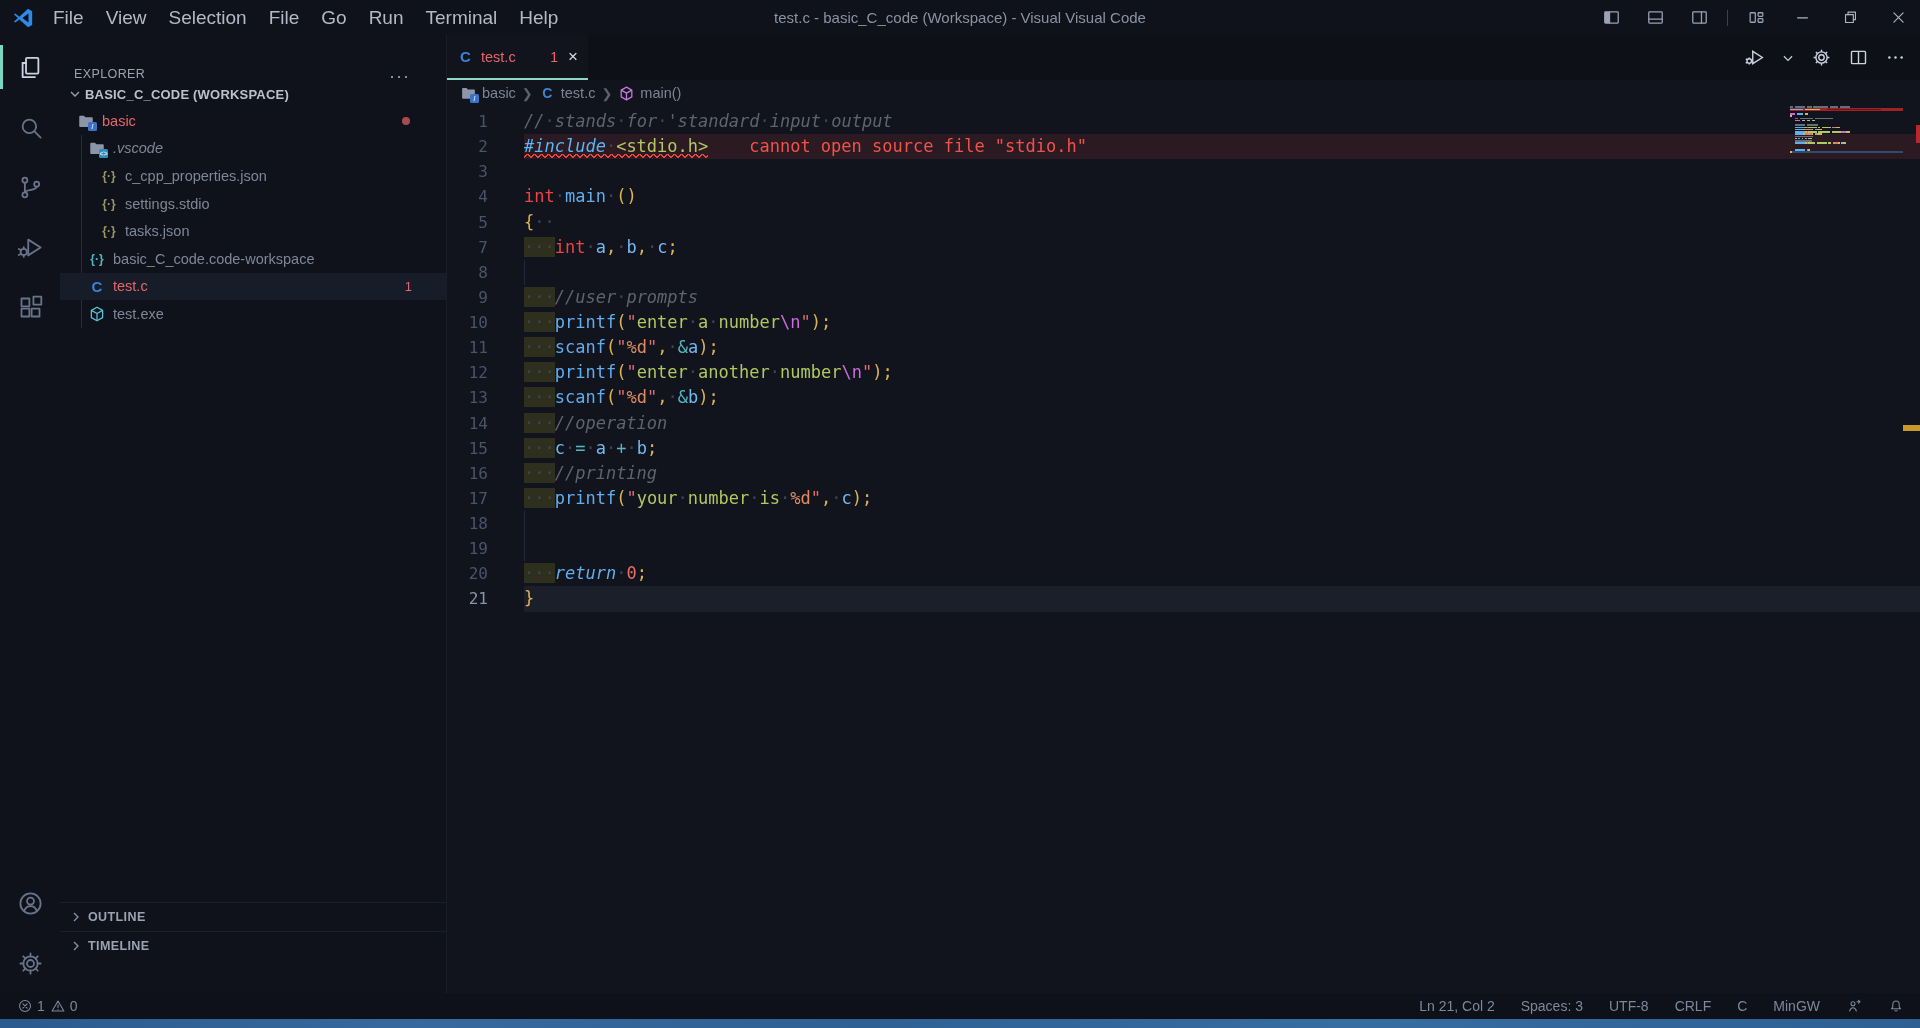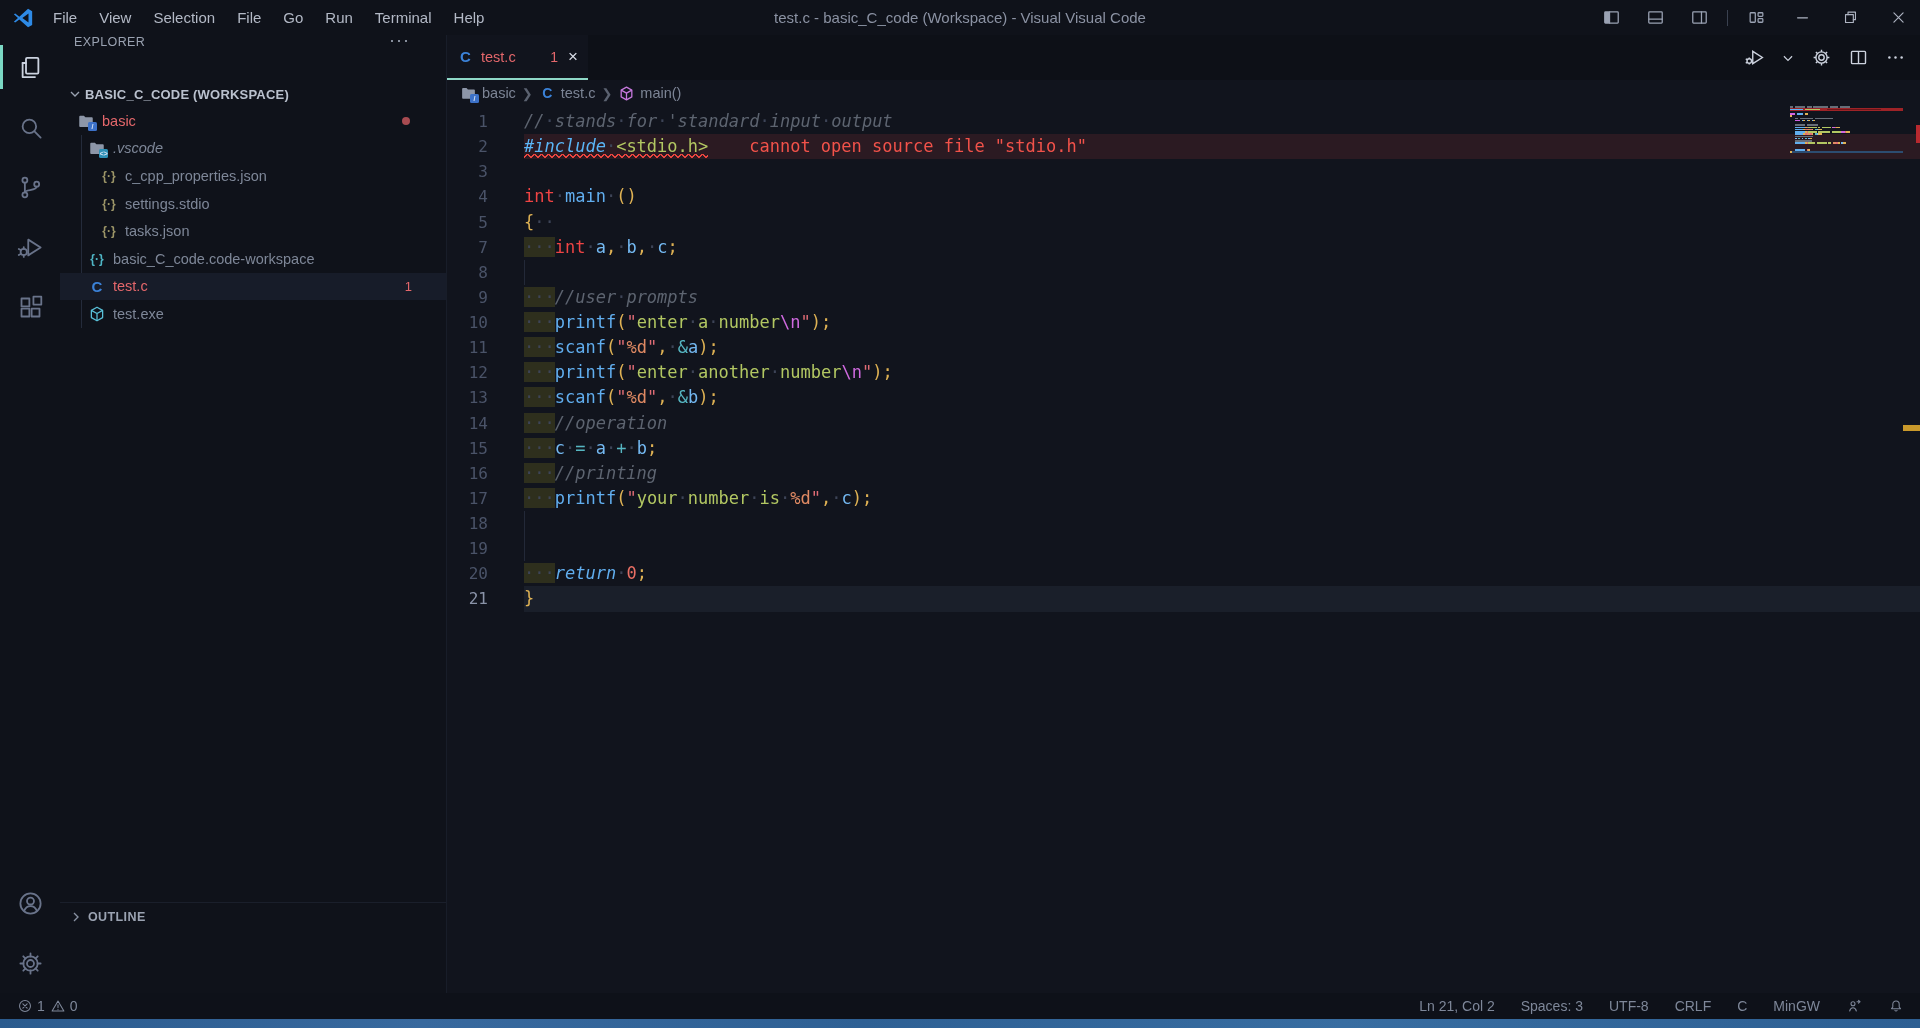--- a/index.html
+++ b/index.html
@@ -4,21 +4,21 @@
 <style>
   * { margin:0; padding:0; box-sizing:border-box; }
   html,body { width:1920px; height:1028px; overflow:hidden; background:#11141d;
               font-family:"Liberation Sans", sans-serif; }
   svg { display:block; }
 
   
   #titlebar { position:absolute; left:0; top:0; width:1920px; height:35px;
               background:#0f121a; display:flex; align-items:center; z-index:30; }
   #vscode-logo { width:22px; height:22px; margin:0 8px 0 12px; }
-  .menu-item { color:#b3b9c6; font-size:15px; padding:0 11px; height:35px;
+  .menu-item { color:#b3b9c6; font-size:19px; padding:0 11px; height:35px;
                line-height:35px; cursor:default; }
   #window-title { position:absolute; left:0; right:0; text-align:center; color:#8b92a3;
                   font-size:15px; pointer-events:none; }
   #titlebar-right { margin-left:auto; display:flex; align-items:center; gap:4px; z-index:5; }
   .tb-icon { width:40px; height:35px; display:flex; align-items:center; justify-content:center;
              color:#9aa2b3; }
   .tb-icon svg { width:19px; height:19px; }
   .tb-sep { width:1px; height:16px; background:#3a4150; margin:0 4px; }
   .win-btn { width:44px; height:35px; display:flex; align-items:center; justify-content:center;
              color:#aeb4c2; }
@@ -31,21 +31,21 @@
              color:#69738a; position:relative; }
   .ab-item svg { width:27px; height:27px; }
   .ab-item.active { color:#ccd3e0; }
   .ab-item.active::before { content:""; position:absolute; left:0; top:8px; width:3px; height:44px;
                             background:#7bd8c4; }
   .ab-spacer { flex:1; }
 
   
   #sidebar { position:absolute; left:60px; top:35px; width:387px; height:958px;
              background:#0f121a; border-right:1px solid #181d29; }
-  #sidebar-header { height:46px; display:flex; align-items:flex-start; padding:0 14px; }
+  #sidebar-header { height:46px; display:flex; align-items:flex-end; padding:0 14px; }
   #sidebar-title { color:#9aa2b1; font-size:12.5px; letter-spacing:.4px; }
   #sidebar-more { margin-left:auto; margin-right:22px; color:#9aa2b1; font-size:18px;
                   letter-spacing:1px; line-height:10px; }
   #workspace-header { height:26px; display:flex; align-items:center; padding-left:7px;
                       color:#bac1ce; font-size:13px; font-weight:bold; letter-spacing:.2px; }
   #workspace-header svg { width:16px; height:16px; margin-right:2px; color:#9aa2b1; }
   #tree { position:relative; }
   #tree-guide { position:absolute; left:21px; top:27.6px; width:1px; height:193px; background:#242b3b; }
   .tree-row { height:27.6px; display:flex; align-items:center; position:relative;
               font-size:14.5px; color:#7e8798; }
@@ -349,20 +349,26 @@
         </span>
         <span class="tree-label">test.exe</span>
       </div>
     </div>
   <div class="section-row" style="top:867px">
     <svg viewBox="0 0 24 24" fill="none" stroke="currentColor" stroke-width="2">
         <path d="M9 6l6 6-6 6"></path>
       </svg>
     <span>OUTLINE</span>
   </div>
+  <div class="section-row" style="top:896px">
+    <svg viewBox="0 0 24 24" fill="none" stroke="currentColor" stroke-width="2">
+        <path d="M9 6l6 6-6 6"></path>
+      </svg>
+    <span>TIMELINE</span>
+  </div>
 </div>
 
 <div id="editor">
   <div id="tabbar">
     <div id="tab-active">
       <span class="bc-icon">
           <span class="txt-icon" style="color:#3b82d8;font-size:15px">C</span>
         </span>
       <span id="tab-label">test.c</span>
       <span id="tab-dirty">1</span>

